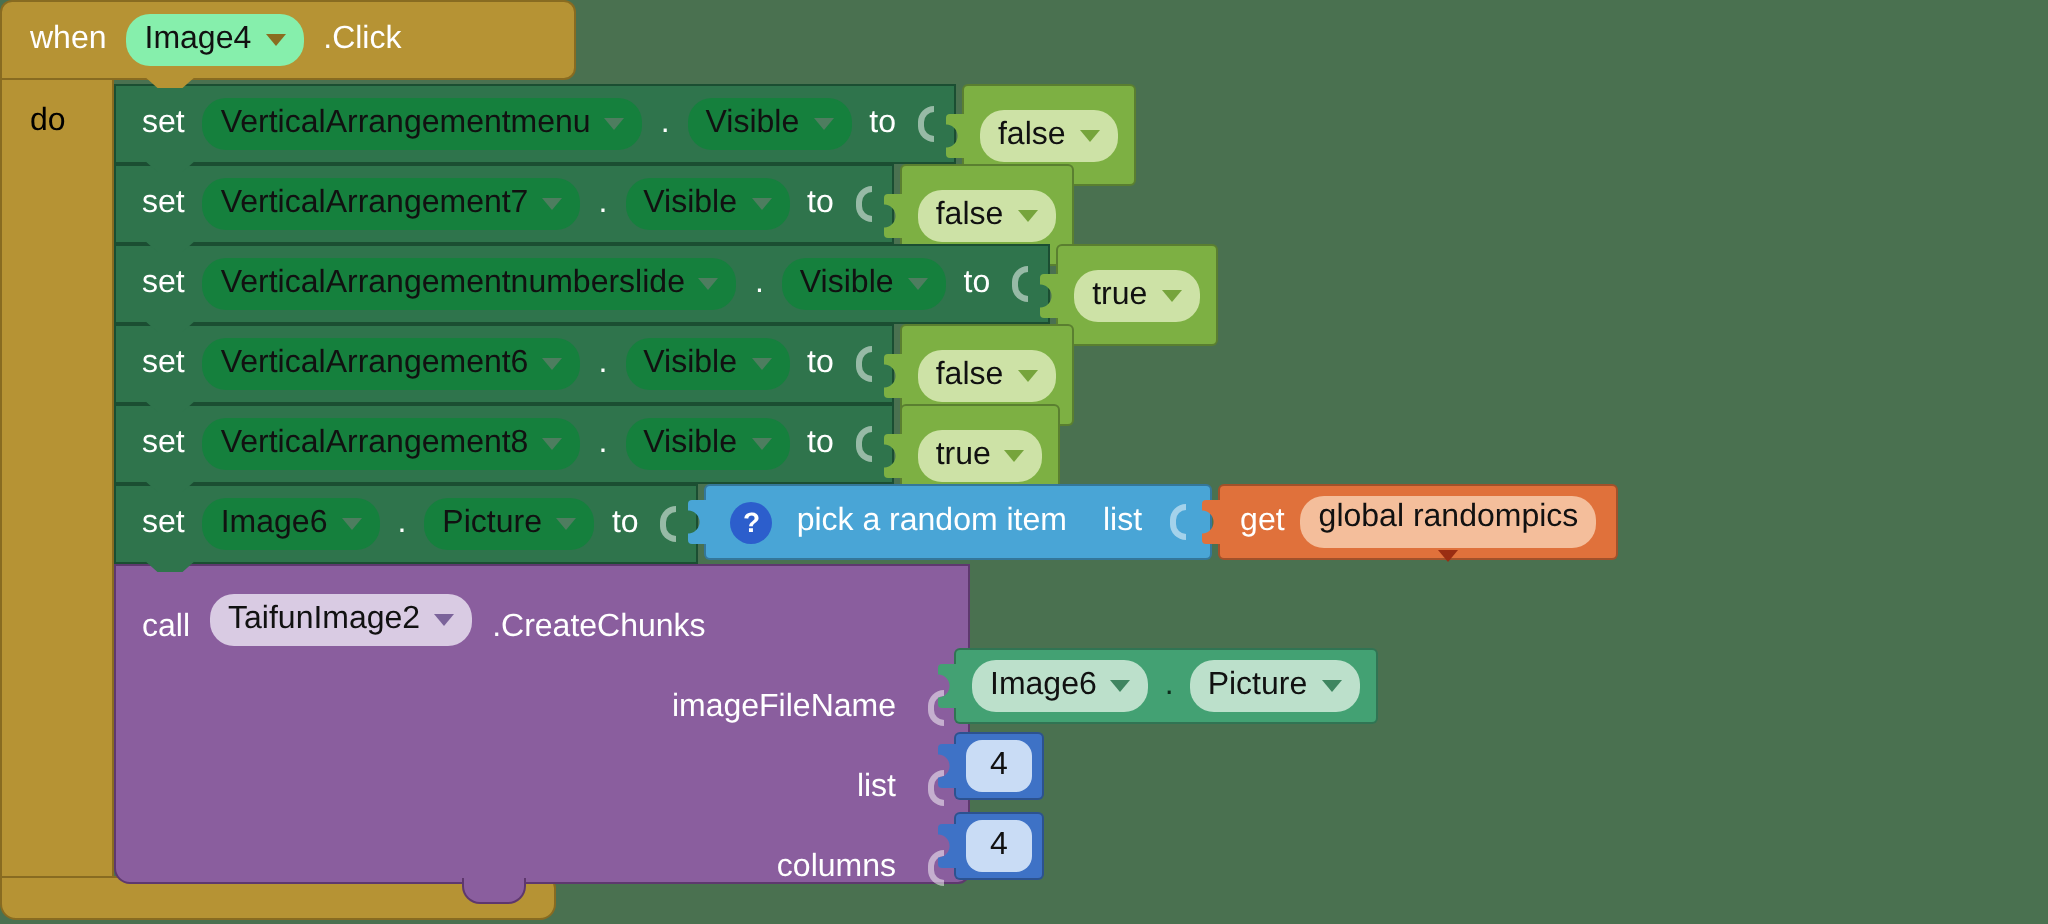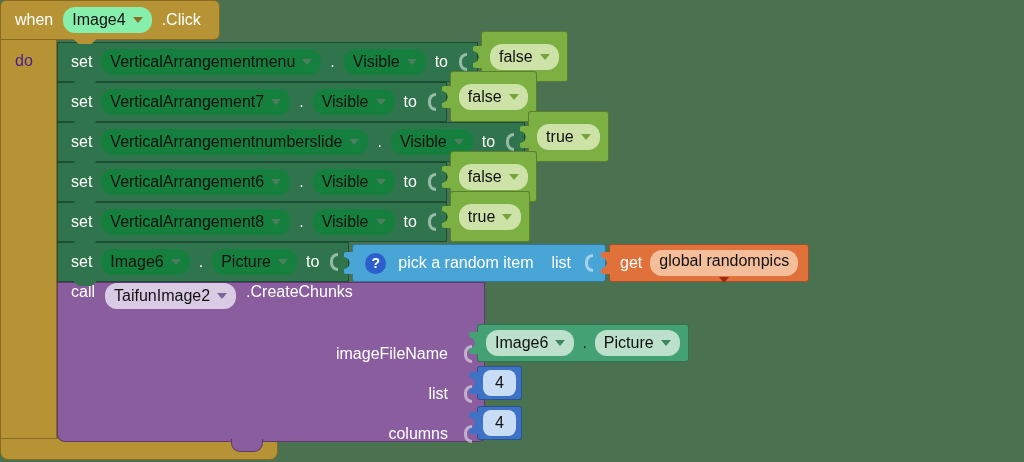--- a/index.html
+++ b/index.html
@@ -1,27 +1,27 @@
 <!DOCTYPE html>
 <html><head>
 <meta charset="utf-8">
 <style>
   * { box-sizing: border-box; margin: 0; padding: 0; }
   body { background:#4A7150; font-family:"Liberation Sans", sans-serif; }
   .canvas { position:relative; width:1024px; height:462px; background:#4A7150; overflow:hidden; }
 
   
   .gold { background:#B69334; border:1px solid rgba(80,60,10,.45); }
-  .evt-header { position:absolute; left:0; top:0; width:220px; height:40px;
+  .evt-header { position:absolute; left:0; top:0; width:288px; height:40px;
     border-radius:6px 6px 6px 0; display:flex; align-items:center; gap:10px; padding-left:14px; z-index:1; }
   .evt-side { position:absolute; left:0; top:39px; width:57px; height:400px; border-top:none; z-index:0;
     display:flex; justify-content:flex-start; }
   .evt-foot { position:absolute; left:0; top:438px; width:278px; height:22px;
     border-radius:0 6px 8px 8px; z-index:0; }
-  .do-label { color:#4c1d95; font-size:16px; margin:13px 0 0 14px; }
+  .do-label { color:#000000; font-size:16px; margin:13px 0 0 14px; }
 
   .lbl { color:#fff; font-size:16px; white-space:nowrap; }
   .dark-lbl { color:#0d2c1c; font-size:16px; white-space:nowrap; }
 
   
   .field { display:inline-flex; align-items:center; gap:7px; border-radius:12px;
     padding:2px 9px; font-size:16px; color:#111; white-space:nowrap; height:26px; }
   .f-cream { background:#86efac; }
   .f-sage  { background:#15803d; }
   .f-logic { background:#CDE2A6; }
@@ -31,21 +31,21 @@
   .f-num   { background:#C9DCF5; border-radius:8px; padding:1px 12px; }
   .arr { width:0; height:0; border-left:5px solid transparent; border-right:5px solid transparent; border-top:6px solid #58755d; }
   .arr-gold { border-top-color:#8a6d20; }
   .arr-green { border-top-color:#4e7d5f; }
   .arr-logic { border-top-color:#76a43c; }
   .arr-mint { border-top-color:#3f8560; }
   .arr-lav { border-top-color:#7b639a; }
   .arr-red { border-top-color:#9a2d12; }
 
   
-  .stmt-row { position:absolute; left:57px; display:flex; align-items:flex-end; height:40px; }
+  .stmt-row { position:absolute; left:57px; display:flex; align-items:flex-start; height:40px; }
   .set-block { position:relative; display:flex; align-items:center; gap:9px;
     background:#2F744C; height:40px; padding:0 10px 0 13px; border:1px solid rgba(8,40,24,.5); }
   .bump { position:absolute; left:14px; bottom:-5px; width:26px; height:6px; z-index:6;
     clip-path:polygon(0 0,100% 0,74% 100%,26% 100%); }
   .bump.b-green { background:#2F744C; }
   .bump.b-gold { background:#B69334; left:71px; }
   .socket { display:inline-block; width:8px; height:18px; border:3px solid rgba(255,255,255,.5);
     border-right:none; border-radius:9px 0 0 9px; margin-left:2px; }
 
   
@@ -63,21 +63,21 @@
   .v-getter::before { background:radial-gradient(circle at 0 50%, rgba(0,0,0,0) 5.5px, #43A173 6px); }
   .v-num { background:#3E72C6; height:34px; padding:0 5px; }
   .v-num::before { background:radial-gradient(circle at 0 50%, rgba(0,0,0,0) 5.5px, #3E72C6 6px); }
 
   .help-circle { width:21px; height:21px; border-radius:50%; background:#2C5ECC; color:#fff;
     font-size:14px; font-weight:bold; display:flex; align-items:center; justify-content:center; flex:0 0 auto; }
 
   
   .call-block { position:absolute; left:57px; top:282px; width:428px; height:160px;
     background:#8A5E9E; border:1px solid rgba(40,10,50,.45); border-radius:0 0 6px 8px; }
-  .call-header { display:flex; align-items:flex-start; gap:10px; height:40px; padding-left:13px; }
+  .call-header { display:flex; align-items:flex-end; gap:10px; height:40px; padding-left:13px; }
   .param-row { position:relative; display:flex; align-items:flex-end; height:40px; }
   .param-label { flex:1; text-align:right; padding-right:14px; }
   .pvalue { position:relative; width:12px; height:40px; }
   .pvalue > .vblock { position:absolute; left:2px; top:1px; }
   .pvalue > .v-num { top:3px; }
   .p-bump { position:absolute; left:173px; bottom:-11px; width:32px; height:13px;
     background:#8A5E9E; border:1px solid rgba(40,10,50,.45); border-top:none; border-radius:0 0 9px 9px; z-index:4; }
 </style>
 </head>
 <body>

